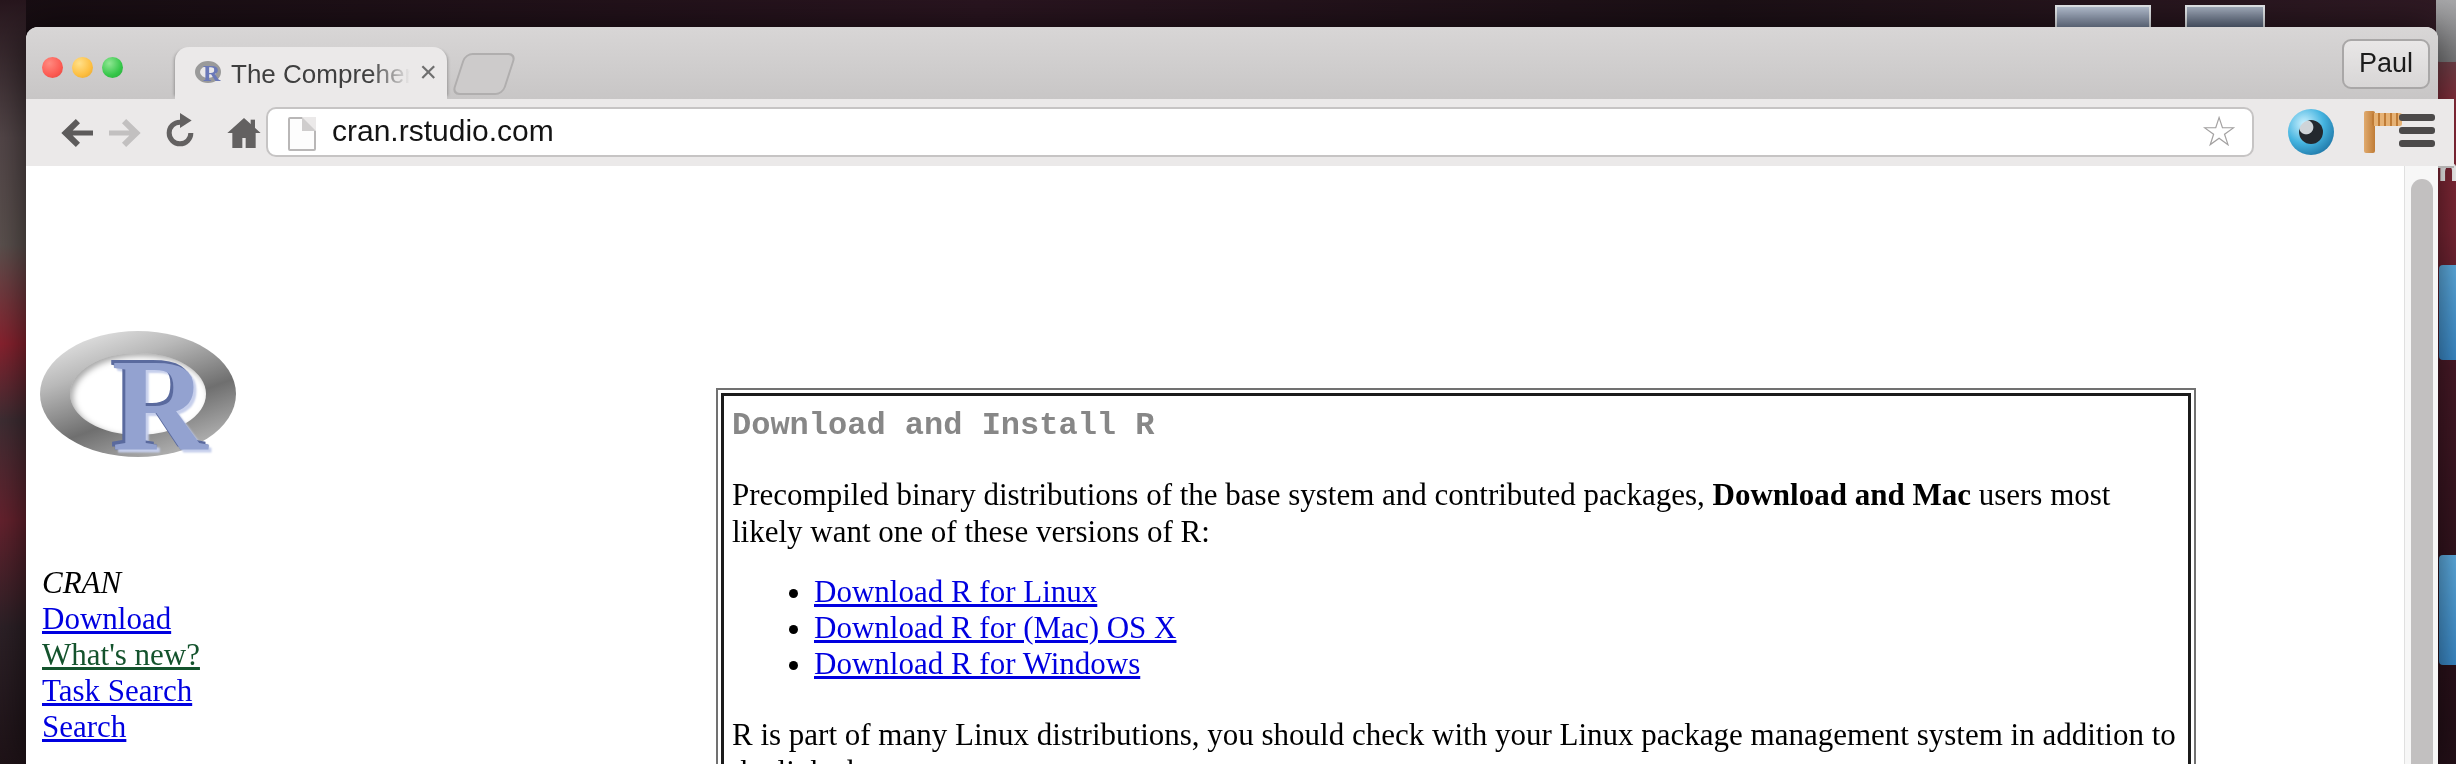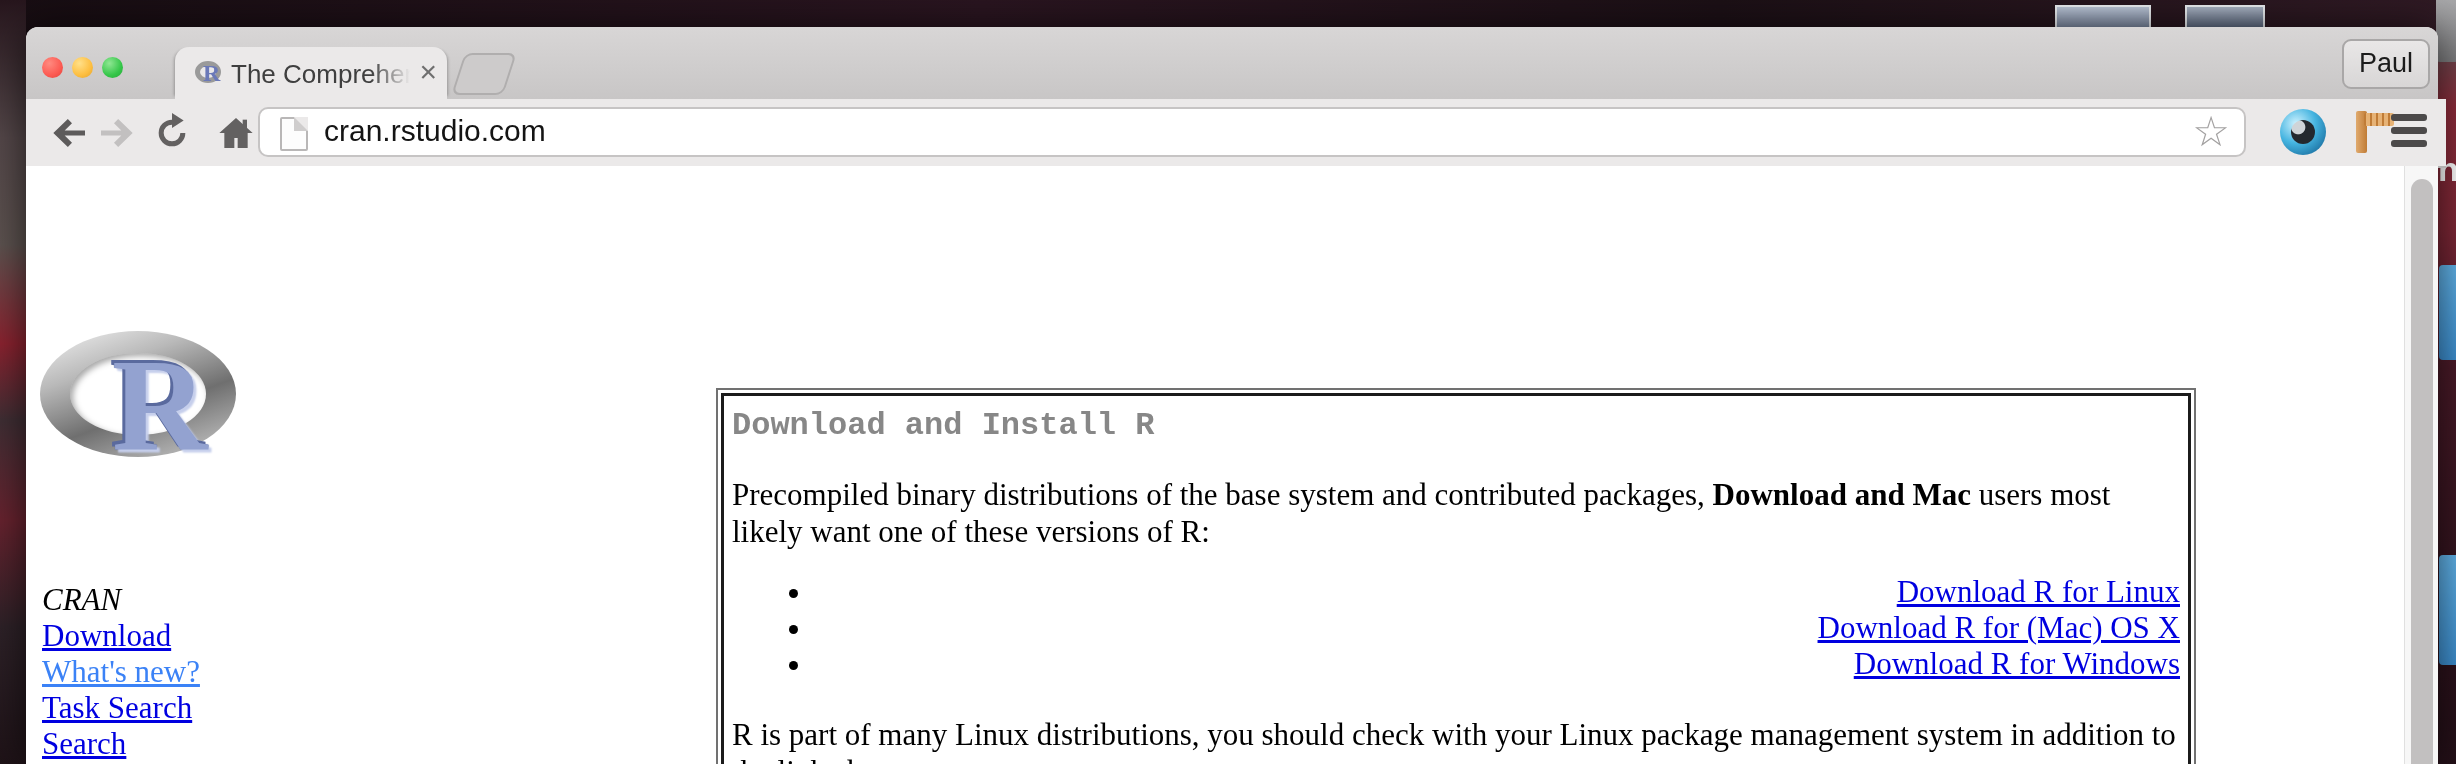--- a/index.html
+++ b/index.html
@@ -45,21 +45,21 @@
   #tab-title-fade{position:absolute;left:196px;top:12px;width:56px;height:30px;
                   background:linear-gradient(90deg,rgba(235,233,233,0),#ebe9e9 70%);}
   #tab-close{position:absolute;right:10px;top:8px;font-size:30px;color:#6f6f6f;line-height:34px;}
   #newtab{position:absolute;left:432px;top:26px;width:48px;height:38px;background:#cdcbcb;
           border:2px solid #b0aeae;border-radius:8px;transform:skewX(-18deg);}
   #profile-btn{position:absolute;right:8px;top:12px;width:84px;height:46px;border-radius:9px;
                background:linear-gradient(180deg,#e9e7e7,#d8d6d6);border:2px solid #a9a7a7;
                font-size:27px;color:#1c1c1c;text-align:center;line-height:44px;}
 
   
-  #toolbar{position:absolute;left:8px;top:72px;width:100%;height:67px;background:#ebe9e9;
+  #toolbar{position:absolute;left:16px;top:72px;width:100%;height:67px;background:#ebe9e9;
            border-bottom:2px solid #b2b0b0;}
   .navic{position:absolute;top:14px;width:40px;height:40px;}
   #nav-back{left:16px;} #nav-fwd{left:62px;} #nav-reload{left:118px;} #nav-home{left:182px;}
   #omnibox{position:absolute;left:224px;top:8px;width:1988px;height:50px;background:#fff;
            border:2px solid #c6c4c4;border-radius:10px;box-sizing:border-box;}
   #doc-icon{position:absolute;left:20px;top:8px;width:24px;height:30px;background:#fdfdfd;
             border:2px solid #b9b7b7;border-radius:2px;}
   #doc-icon::after{content:"";position:absolute;right:-2px;top:-2px;border:7px solid;
             border-color:#ebe9e9 #ebe9e9 #cfcdcd #cfcdcd;}
   #url-text{position:absolute;left:64px;top:5px;font-size:30px;color:#141414;}
@@ -89,34 +89,34 @@
   #rlogo .hole{position:absolute;left:30px;top:26px;width:136px;height:82px;border-radius:50%;
         background:#fff;box-shadow:inset 3px 3px 6px rgba(0,0,0,.35);}
   #rlogo .rchar{position:absolute;left:72px;top:8px;font-family:"Liberation Serif",serif;font-weight:bold;
         font-size:132px;line-height:140px;color:#93a2d0;
         text-shadow:-3px -3px 0 #5a6a9e, 3px 3px 2px #c6cfec, 0 0 1px #46588f;}
 
   
   .side-group{position:absolute;left:16px;font-size:31px;line-height:36px;}
   .side-head{font-style:italic;color:#000;}
   a.lnk{color:#0000e0;text-decoration:underline;display:inline-block;}
-  a.lnk.visited{color:#3b82f6;}
+  a.lnk.visited{color:#14532d;}
 
   
   #page-title{position:absolute;left:690px;top:156px;width:1480px;text-align:center;
       font-family:"Liberation Mono",monospace;font-weight:bold;font-size:39px;color:#878787;letter-spacing:1px;}
   .tbl{position:absolute;left:690px;width:1480px;box-sizing:border-box;
        border:2px solid #717171;padding:3px;background:#fff;}
   .tbl-in{border:3px solid #1b1b1b;box-sizing:border-box;height:100%;padding:0 8px;overflow:hidden;}
   #box1{top:222px;height:404px;}
   .box-head{font-family:"Liberation Mono",monospace;font-weight:bold;font-size:32px;color:#878787;
             margin:12px 0 0 0;line-height:36px;}
   .box-p{font-size:31px;line-height:37px;color:#000;margin:32px 0 0 0;}
   #box1 ul{margin:24px 0 0 0;padding-left:82px;line-height:36px;font-size:31px;}
-  #box1 ul li{margin:0;text-align:right;}
+  #box1 ul li{margin:0;}
   #box1 .outro{margin-top:34px;}
   b{font-weight:bold;}
 </style>
 </head>
 <body>
 
 <div id="stage">
 
   <div id="desk-left" class="desk"></div>
   <div id="photo1" class="desk-photo"></div>
@@ -183,21 +183,21 @@
     </div>
 
     <div id="page">
 
       <div id="rlogo">
         <span class="ring"></span>
           <span class="hole"></span>
           <span class="rchar">R</span>
       </div>
 
-      <div class="side-group" style="top:416px;">
+      <div class="side-group" style="top:399px;">
         <div class="side-head">CRAN</div>
         <a class="lnk">Download</a><br>
         <a class="lnk visited">What's new?</a><br>
         <a class="lnk">Task Search</a><br>
         <a class="lnk">Search</a>
       </div>
 
 
       <div id="box1" class="tbl">
         <div class="tbl-in">

